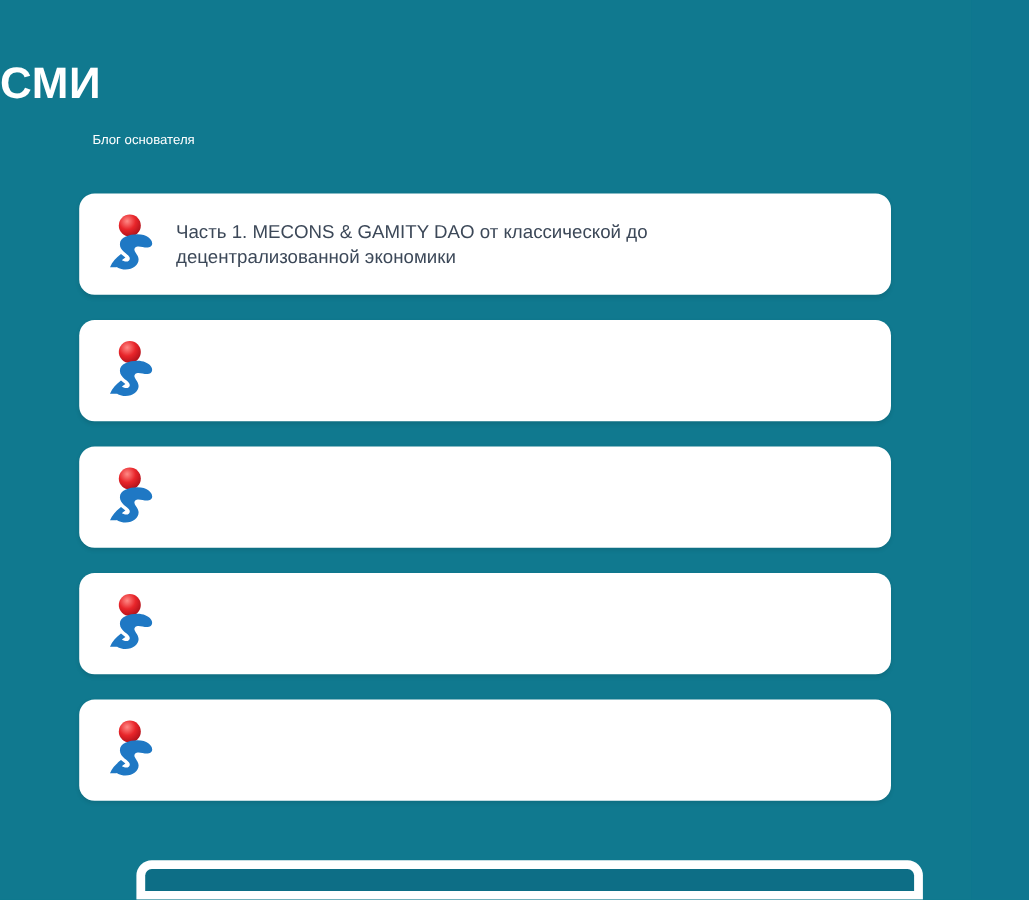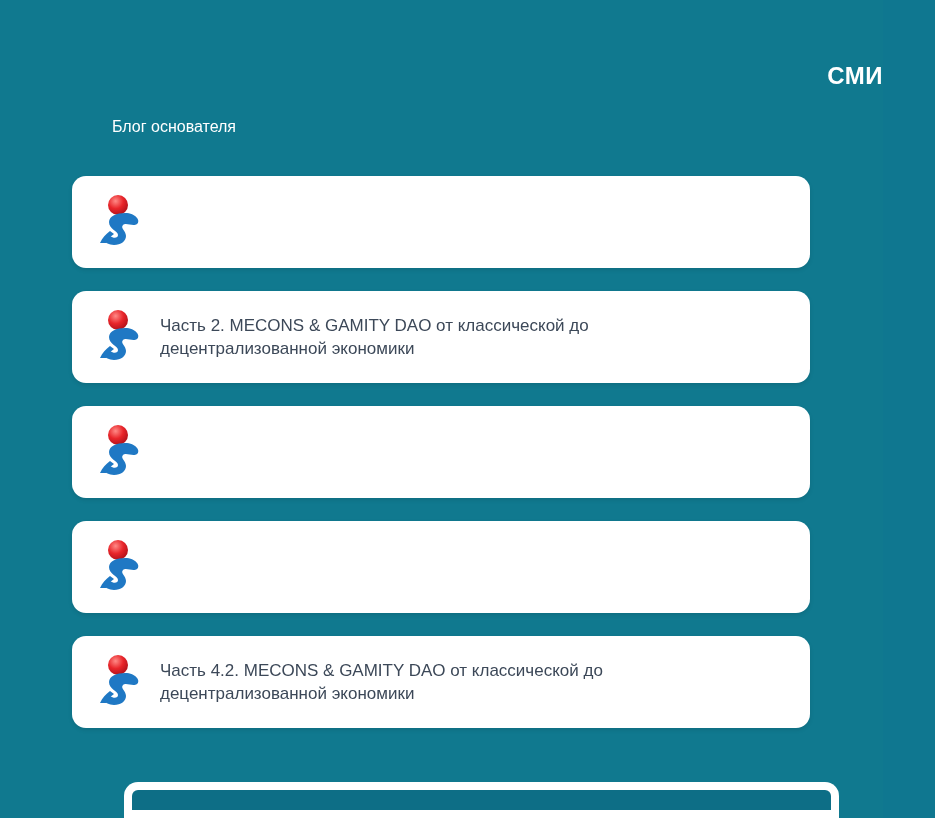--- a/index.html
+++ b/index.html
@@ -35,33 +35,33 @@
     top: 0;
     width: 52px;
     height: 818px;
     background: #0f7790;
   }
   .page-title {
     position: absolute;
     left: 0;
     top: 56px;
     width: 883px;
-    text-align: right;
+    text-align: left;
     color: #ffffff;
-    font-size: 24px;
+    font-size: 40px;
     font-weight: bold;
     letter-spacing: 0.5px;
     line-height: 40px;
   }
   .section-label {
     position: absolute;
-    left: 112px;
+    left: 84px;
     top: 116px;
     color: #ffffff;
-    font-size: 16px;
+    font-size: 12px;
     line-height: 22px;
   }
   .cards {
     position: absolute;
     left: 72px;
     top: 176px;
     width: 738px;
   }
   .card {
     position: relative;
@@ -131,38 +131,38 @@
                 <stop offset="0%" stop-color="#ff8a86"></stop>
                 <stop offset="55%" stop-color="#e8252a"></stop>
                 <stop offset="100%" stop-color="#b4131c"></stop>
               </radialGradient>
             </defs>
             <circle cx="28" cy="14" r="10" fill="url(#g1a)"></circle>
             <path d="M35 22 C46 22 51 30 47 33 C43 36 36 31 33 34 C30 37 36 40 36 45 C36 50 31 54 24 54 C19 54 15 51 15 51 L20 45 C24 48 28 47 28 44 C28 40 19 38 19 31 C19 25 27 22 35 22 Z" fill="#1f78c4"></path>
             <path d="M20 40 C16 43 12 47 10 52 L16 52 C18 48 21 45 24 43 Z" fill="#1f78c4"></path>
           </svg>
         </span>
+        <span class="card-text">Часть 1. MECONS &amp; GAMITY DAO от классической до децентрализованной экономики</span>
       </div>
 
       <div class="card">
         <span class="card-icon">
           <svg viewBox="0 0 62 62" width="62" height="62" aria-hidden="true">
             <defs>
               <radialGradient id="g2a" cx="38%" cy="30%" r="70%">
                 <stop offset="0%" stop-color="#ff8a86"></stop>
                 <stop offset="55%" stop-color="#e8252a"></stop>
                 <stop offset="100%" stop-color="#b4131c"></stop>
               </radialGradient>
             </defs>
             <circle cx="28" cy="14" r="10" fill="url(#g2a)"></circle>
             <path d="M35 22 C46 22 51 30 47 33 C43 36 36 31 33 34 C30 37 36 40 36 45 C36 50 31 54 24 54 C19 54 15 51 15 51 L20 45 C24 48 28 47 28 44 C28 40 19 38 19 31 C19 25 27 22 35 22 Z" fill="#1f78c4"></path>
             <path d="M20 40 C16 43 12 47 10 52 L16 52 C18 48 21 45 24 43 Z" fill="#1f78c4"></path>
           </svg>
         </span>
-        <span class="card-text">Часть 2. MECONS &amp; GAMITY DAO от классической до децентрализованной экономики</span>
       </div>
 
       <div class="card">
         <span class="card-icon">
           <svg viewBox="0 0 62 62" width="62" height="62" aria-hidden="true">
             <defs>
               <radialGradient id="g3a" cx="38%" cy="30%" r="70%">
                 <stop offset="0%" stop-color="#ff8a86"></stop>
                 <stop offset="55%" stop-color="#e8252a"></stop>
                 <stop offset="100%" stop-color="#b4131c"></stop>
@@ -200,21 +200,20 @@
                 <stop offset="0%" stop-color="#ff8a86"></stop>
                 <stop offset="55%" stop-color="#e8252a"></stop>
                 <stop offset="100%" stop-color="#b4131c"></stop>
               </radialGradient>
             </defs>
             <circle cx="28" cy="14" r="10" fill="url(#g5a)"></circle>
             <path d="M35 22 C46 22 51 30 47 33 C43 36 36 31 33 34 C30 37 36 40 36 45 C36 50 31 54 24 54 C19 54 15 51 15 51 L20 45 C24 48 28 47 28 44 C28 40 19 38 19 31 C19 25 27 22 35 22 Z" fill="#1f78c4"></path>
             <path d="M20 40 C16 43 12 47 10 52 L16 52 C18 48 21 45 24 43 Z" fill="#1f78c4"></path>
           </svg>
         </span>
-        <span class="card-text">Часть 4.2. MECONS &amp; GAMITY DAO от классической до децентрализованной экономики</span>
       </div>
 
     </div>
 
     <div class="bottom-panel">
       <div class="bottom-panel-inner"></div>
     </div>
 
   </div>
 </div>

